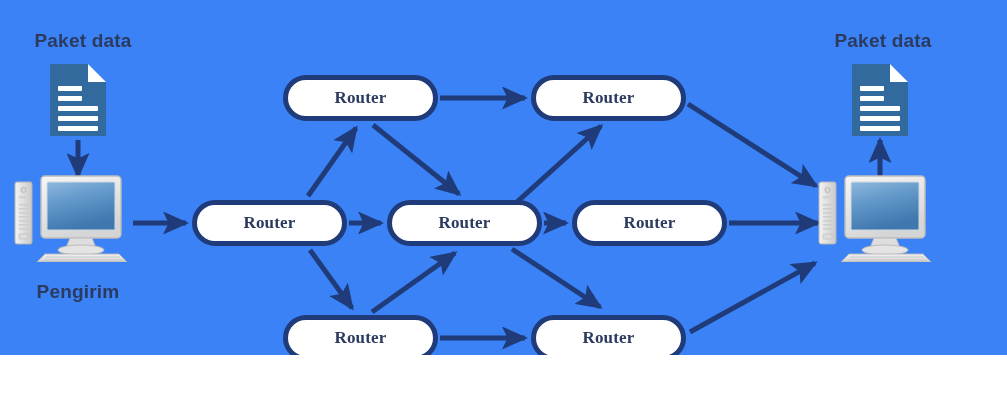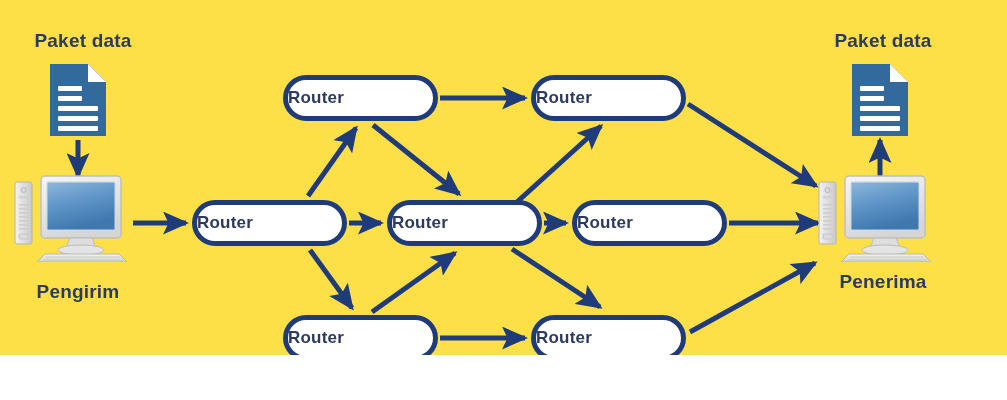--- a/index.html
+++ b/index.html
@@ -4,21 +4,21 @@
 <style>
   html, body {
     margin: 0;
     padding: 0;
     background: #ffffff;
   }
   #stage {
     position: relative;
     width: 1007px;
     height: 355px;
-    background: #fde047;
+    background: #3b82f6;
     overflow: hidden;
     font-family: "Liberation Sans", sans-serif;
   }
   #net-svg {
     position: absolute;
     left: 0;
     top: 0;
     width: 1007px;
     height: 400px;
   }
@@ -59,22 +59,22 @@
 
   
   .router {
     position: absolute;
     box-sizing: border-box;
     background: #ffffff;
     border: 5px solid #1f3b79;
     border-radius: 26px;
     display: flex;
     align-items: center;
-    justify-content: flex-start;
-    font-family: Liberation Sans, sans-serif;
+    justify-content: center;
+    font-family: Liberation Serif, serif;
     font-weight: bold;
     font-size: 17px;
     color: #2b3a5e;
     letter-spacing: 0.2px;
     z-index: 3;
   }
 </style>
 </head>
 <body>
 
@@ -219,21 +219,20 @@
     <rect x="33" y="10" width="68" height="48" rx="1.5" fill="url(#screenGrad)" stroke="#cfd9e2" stroke-width="1"></rect>
     <path d="M56,66 h22 l4,10 h-30 z" fill="#dedede" stroke="#bcbcbc" stroke-width="1"></path>
     <ellipse cx="67" cy="78" rx="23" ry="5" fill="#e4e4e4" stroke="#bcbcbc" stroke-width="1"></ellipse>
     <path d="M31,82 h74 l8,8 h-90 z" fill="url(#kbGrad)" stroke="#b8b8b8" stroke-width="1"></path>
     <g stroke="#c8c8c8" stroke-width="0.9">
       <line x1="32" y1="85" x2="106" y2="85"></line>
       <line x1="30" y1="88" x2="109" y2="88"></line>
     </g>
   </svg>
 
-  <div class="cap-label cap-host-right">Penerima</div>
 
   <div class="router" style="left:283px; top:75px; width:155px; height:46px;">
     <span>Router</span>
   </div>
 
   <div class="router" style="left:531px; top:75px; width:155px; height:46px;">
     <span>Router</span>
   </div>
 
   <div class="router" style="left:192px; top:200px; width:155px; height:46px;">

